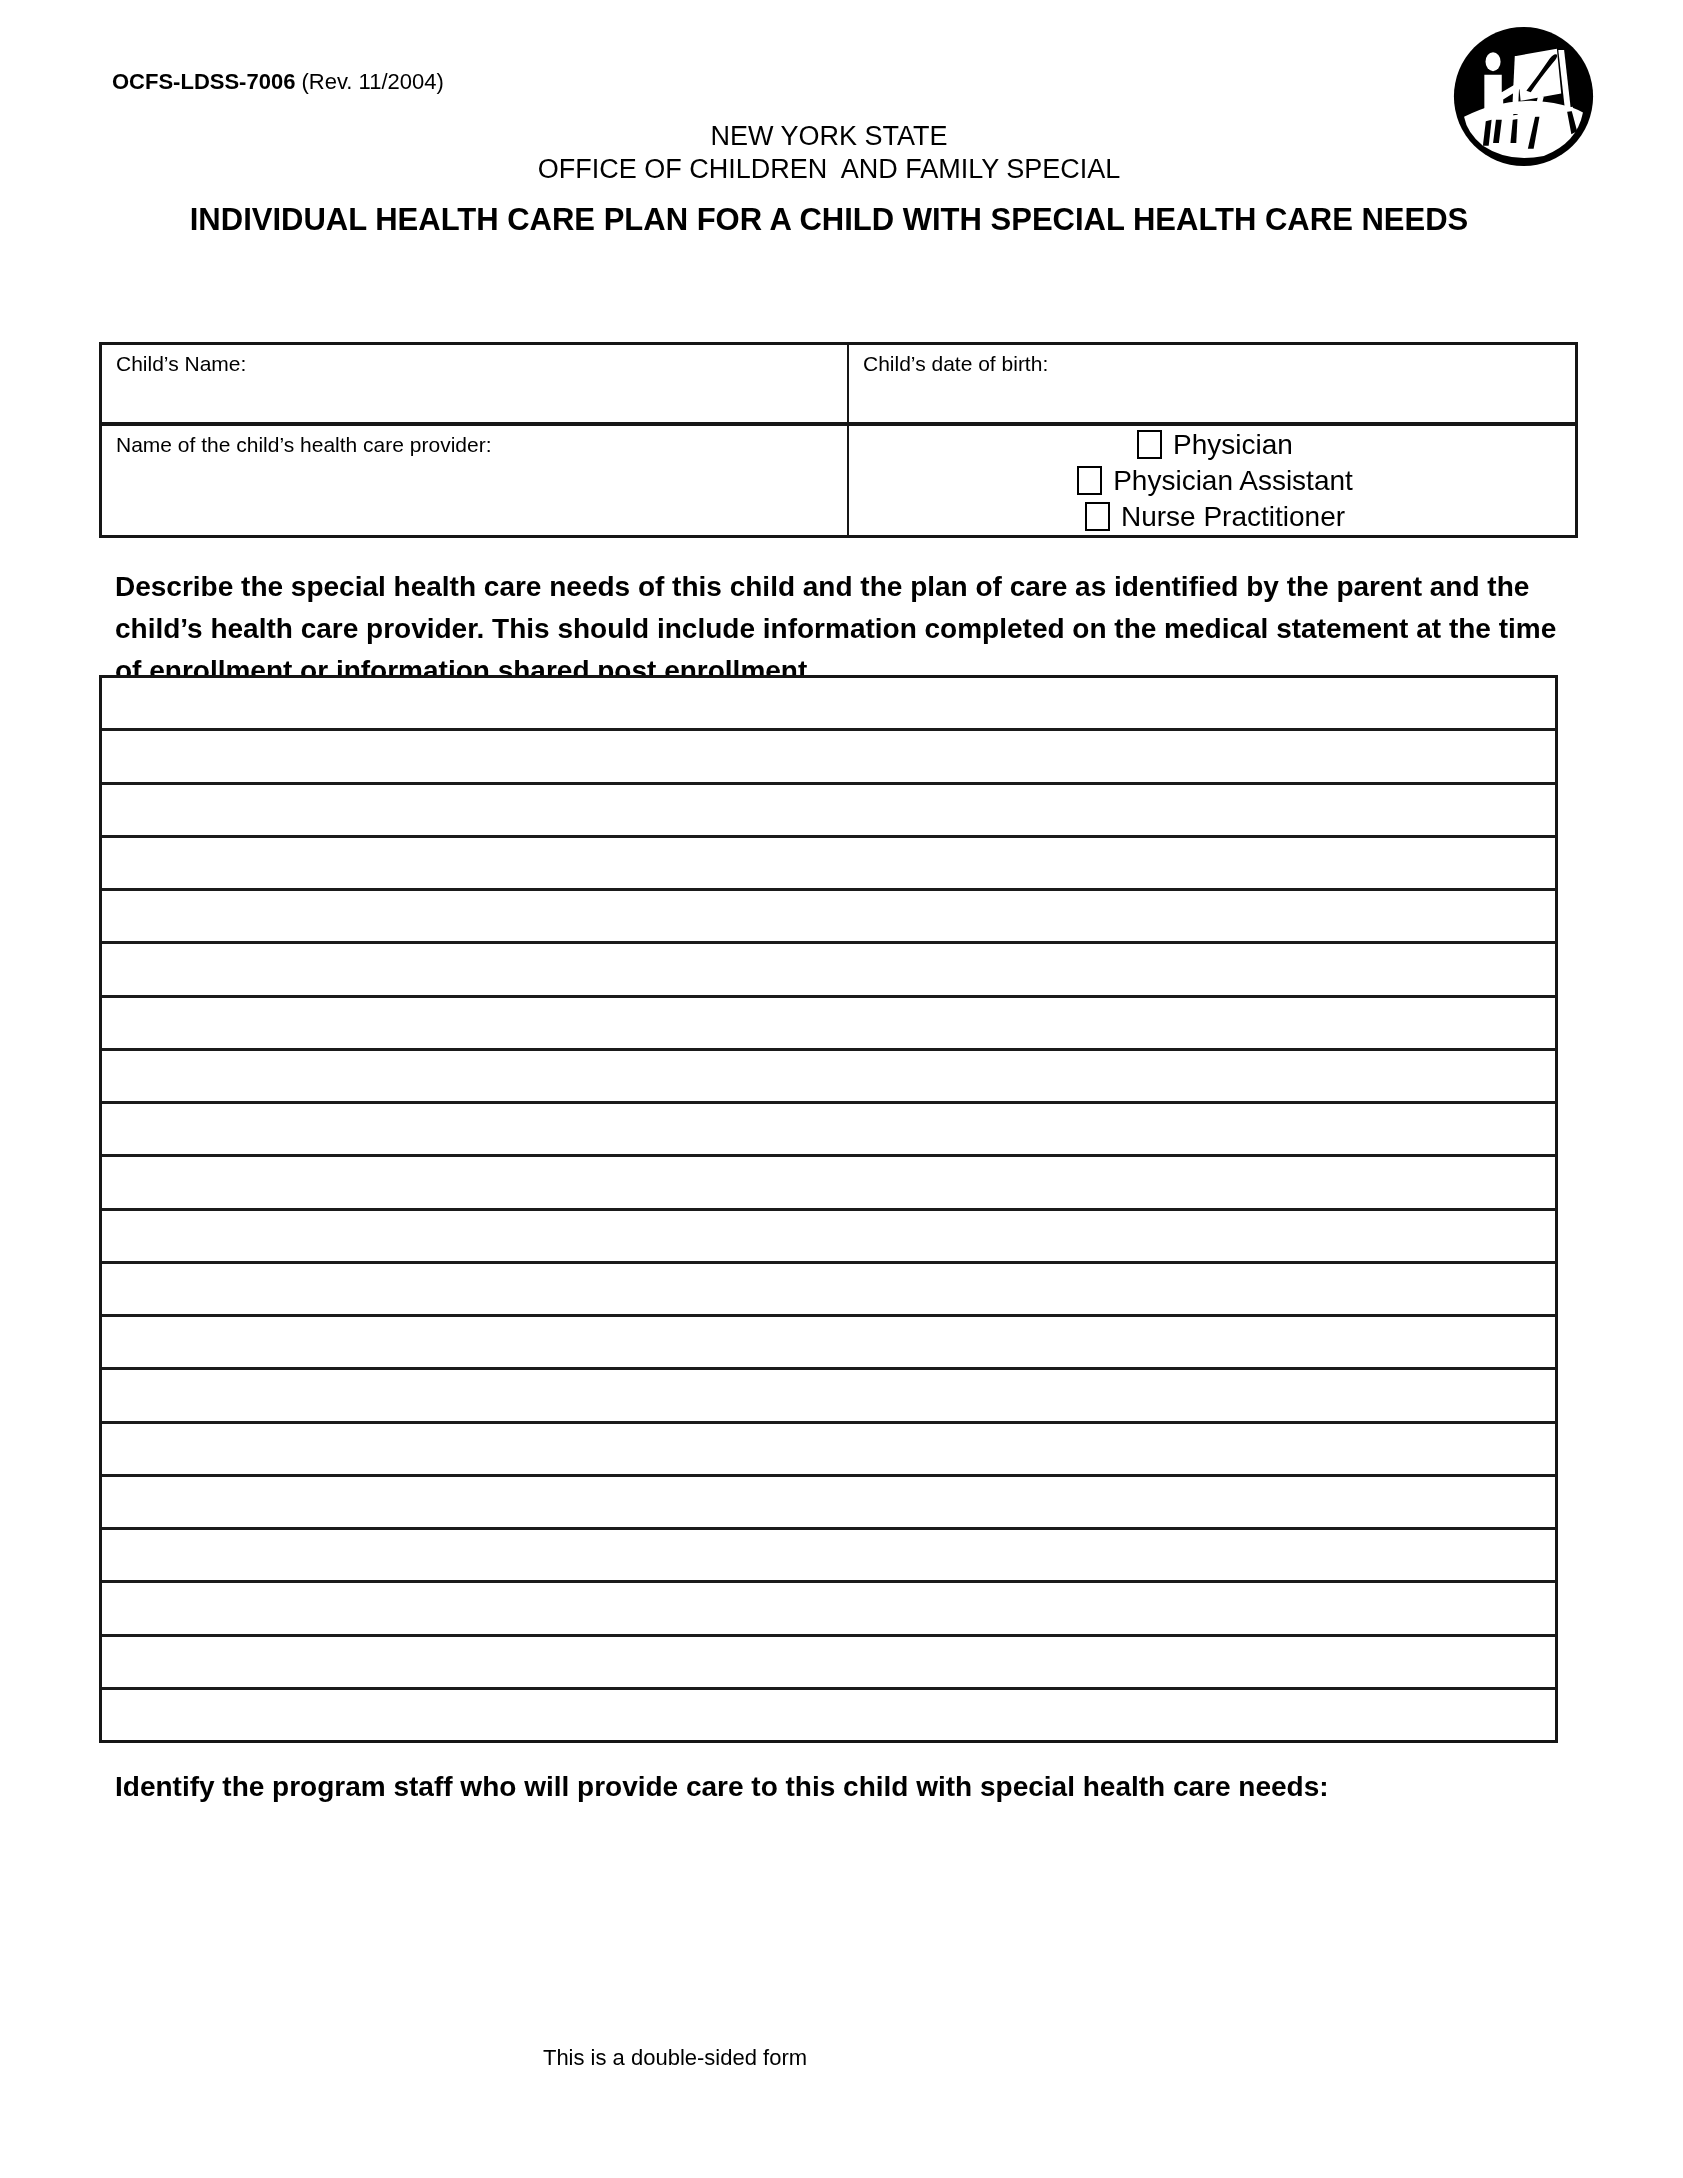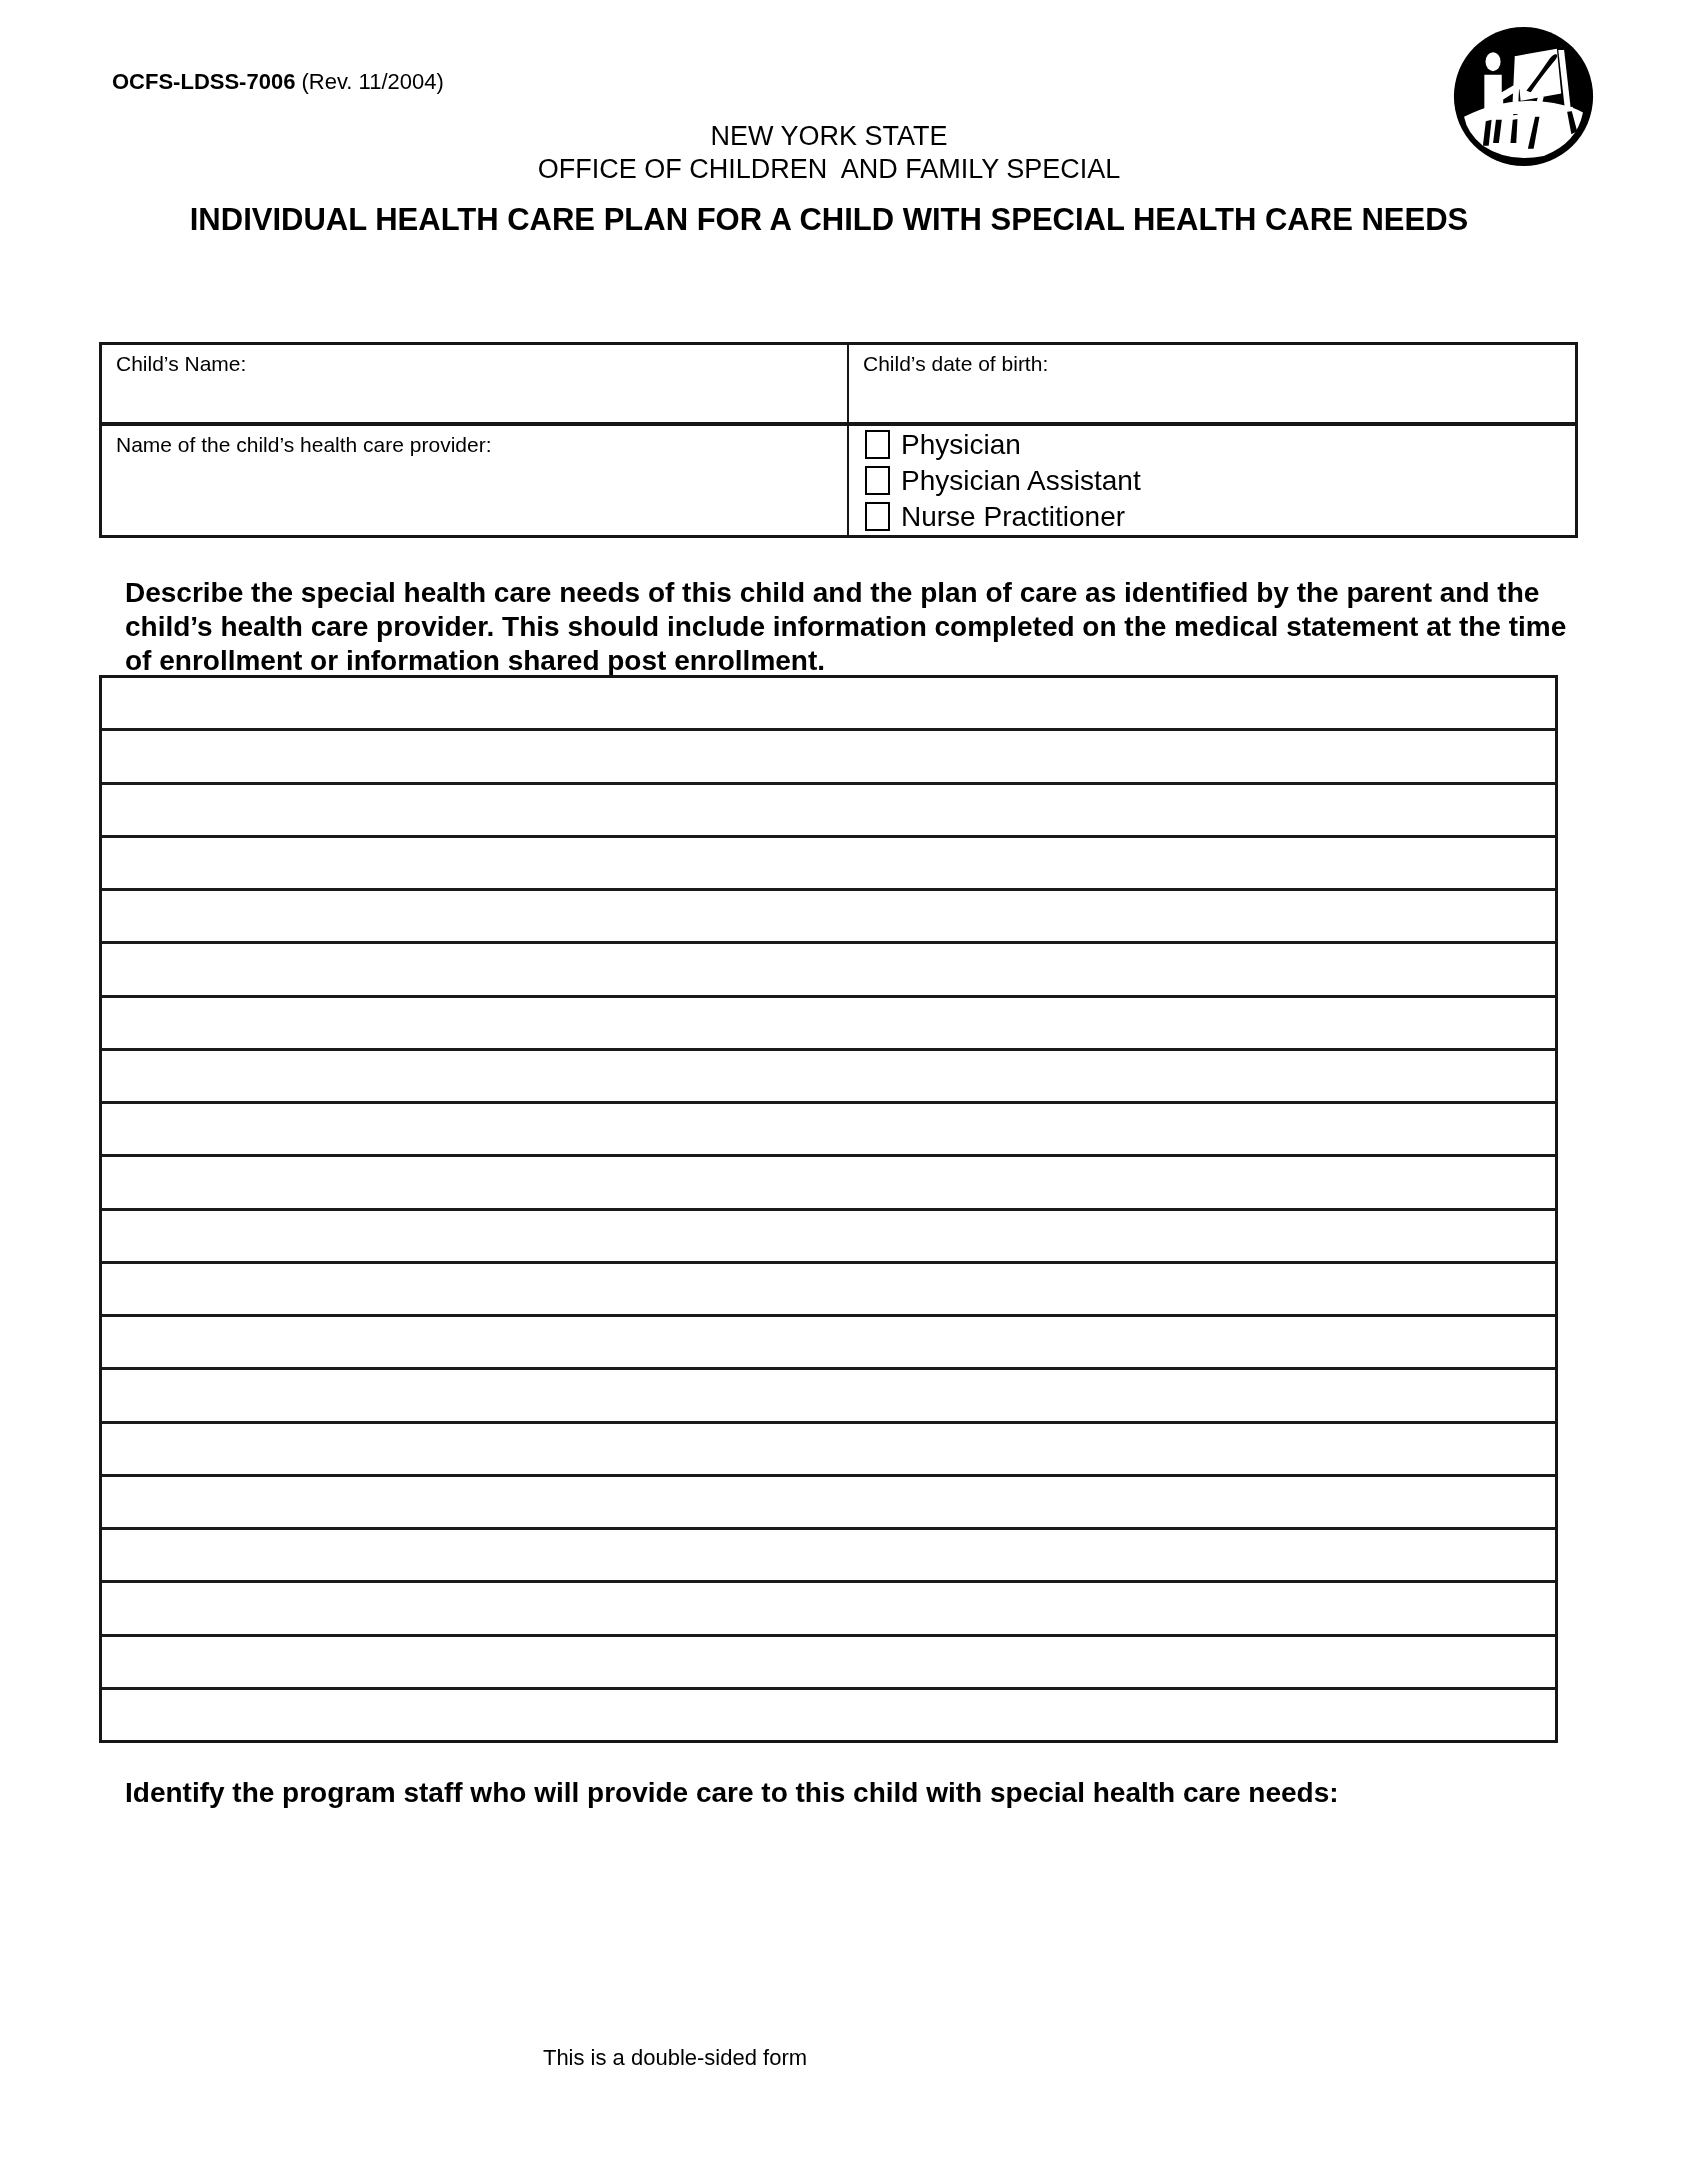--- a/index.html
+++ b/index.html
@@ -28,31 +28,31 @@
     border:3px solid #161616; box-sizing:border-box; background:#fff;
   }
   .ct-row { display:flex; }
   .ct-row.r1 { height:77px; border-bottom:4px solid #161616; }
   .ct-row.r2 { height:109px; }
   .ct-cell { box-sizing:border-box; padding:7px 14px; }
   .ct-cell.c1 { width:747px; border-right:2px solid #161616; }
   .ct-cell.c2 { flex:1; }
   .cell-label { font-size:21px; }
 
-  .options { display:flex; flex-direction:column; justify-content:center; gap:6px; padding:6px 10px 6px 16px; }
+  .options { display:flex; flex-direction:column; justify-content:center; gap:6px; padding:6px 10px 6px 16px;align-items:center; }
   .opt { display:flex; align-items:center; gap:11px; font-size:28px; line-height:30px; }
   .checkbox {
     width:21px; height:25px; border:2px solid #000; display:inline-block;
     flex:0 0 auto; background:#fff; position:relative;
   }
 
   
   .prompt {
-    position:absolute; margin:12px; font-weight:bold;
-    font-size:28px; line-height:34px;
+    position:absolute; margin:2px; font-weight:bold;
+    font-size:28px; line-height:42px;
   }
   .prompt.describe { left:113px; top:564px; width:1443px; }
   .prompt.staff { left:113px; top:1764px; width:1443px; }
 
   
   .ruled-box {
     position:absolute; left:99px; top:675px; width:1459px; height:1068px;
     border:3px solid #161616; box-sizing:border-box;
     display:flex; flex-direction:column; background:#fff;
   }

